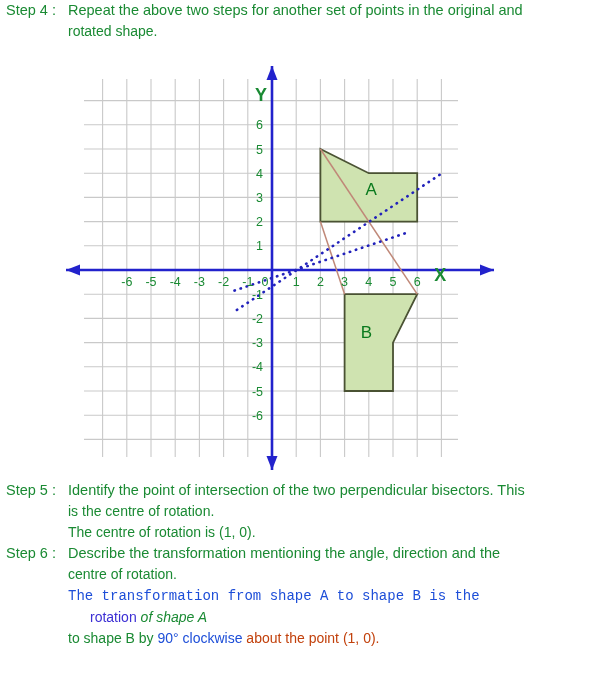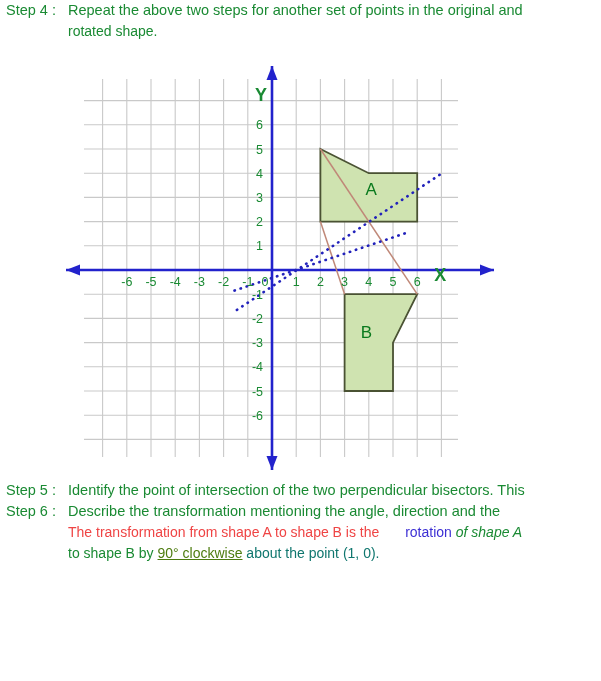--- a/index.html
+++ b/index.html
@@ -173,27 +173,39 @@
       </g>
   </svg>
 </div>
 
 <div class="steps-bottom">
 
   <div class="step-row">
     <div class="step-label">Step 5 :</div>
     <div class="step-body">Identify the point of intersection of the two perpendicular bisectors. This</div>
   </div>
+  <div class="cont-row">
+    <div class="cont-indent"></div>
+    <div class="cont-text">is the centre of rotation.</div>
+  </div>
+  <div class="cont-row">
+    <div class="cont-indent"></div>
+    <div class="cont-text">The centre of rotation is (1, 0).</div>
+  </div>
 
   <div class="step-row">
     <div class="step-label">Step 6 :</div>
     <div class="step-body">Describe the transformation mentioning the angle, direction and the</div>
   </div>
   <div class="cont-row">
     <div class="cont-indent"></div>
-    <div class="cont-text" id="final-line-1"><span style="color: #ef4444;">The transformation from shape A to shape B is the </span><span style="color: rgb(60, 47, 212); margin-left: 22px;">rotation</span><span style="color: rgb(26, 138, 51); font-style: italic;"> of shape A</span></div>
-  </div>
-  <div class="cont-row">
-    <div class="cont-indent"></div>
-    <div class="cont-text" id="final-line-2"><span style="color: rgb(26, 138, 51);"> to shape B by </span><span style="color: #4d7c0f; text-decoration: underline;">90° clockwise</span><span style="color: #0f766e; margin-top: 47px;"> about the point (1, 0).</span></div>
+    <div class="cont-text">centre of rotation.</div>
+  </div>
+  <div class="cont-row">
+    <div class="cont-indent"></div>
+    <div class="cont-text" id="final-line-1"><span style="color: #1d4ed8; font-family: Liberation Mono, monospace;">The transformation from shape A to shape B is the </span><span style="color: rgb(60, 47, 212); margin-left: 22px;">rotation</span><span style="color: rgb(26, 138, 51); font-style: italic;"> of shape A</span></div>
+  </div>
+  <div class="cont-row">
+    <div class="cont-indent"></div>
+    <div class="cont-text" id="final-line-2"><span style="color: rgb(26, 138, 51);"> to shape B by </span><span style="color: #1d4ed8;">90° clockwise</span><span style="color: #c2410c; margin-top: 47px;"> about the point (1, 0).</span></div>
   </div>
 
 </div>
 
 </body></html>

